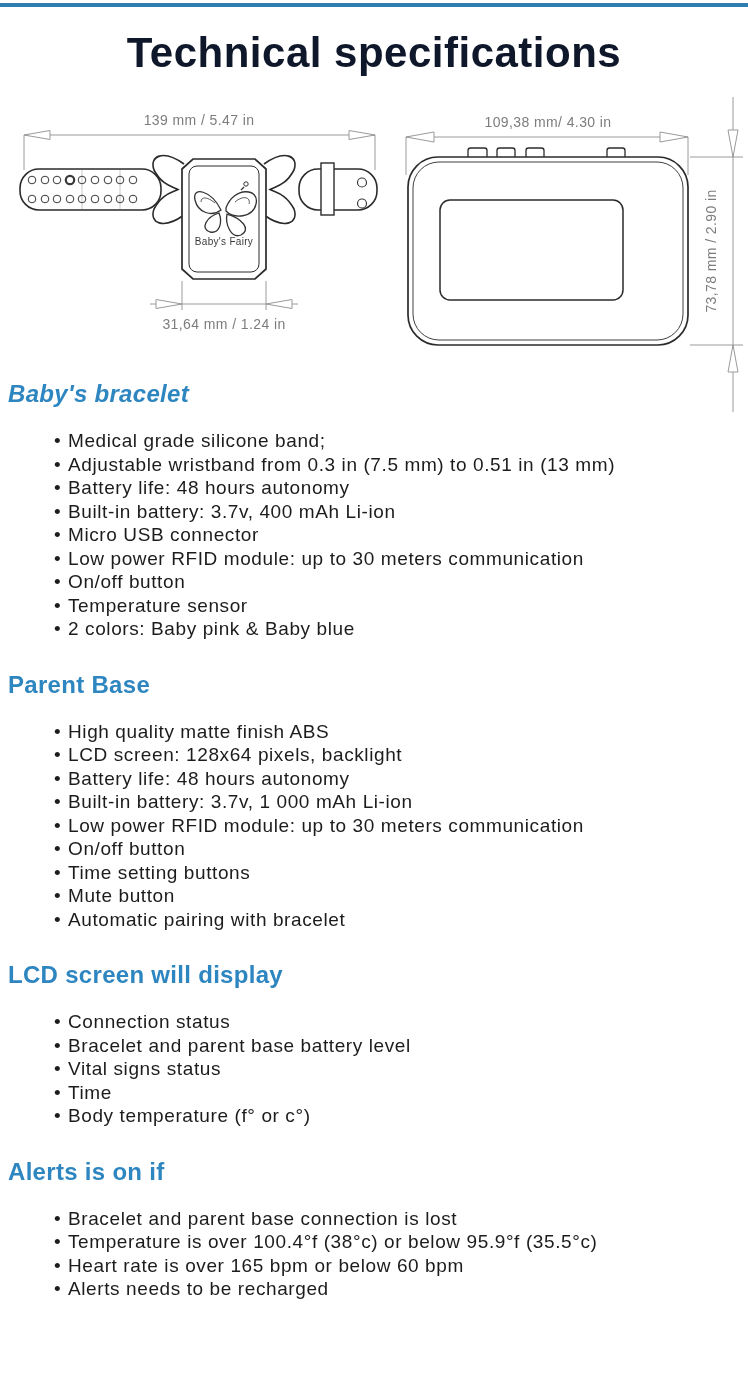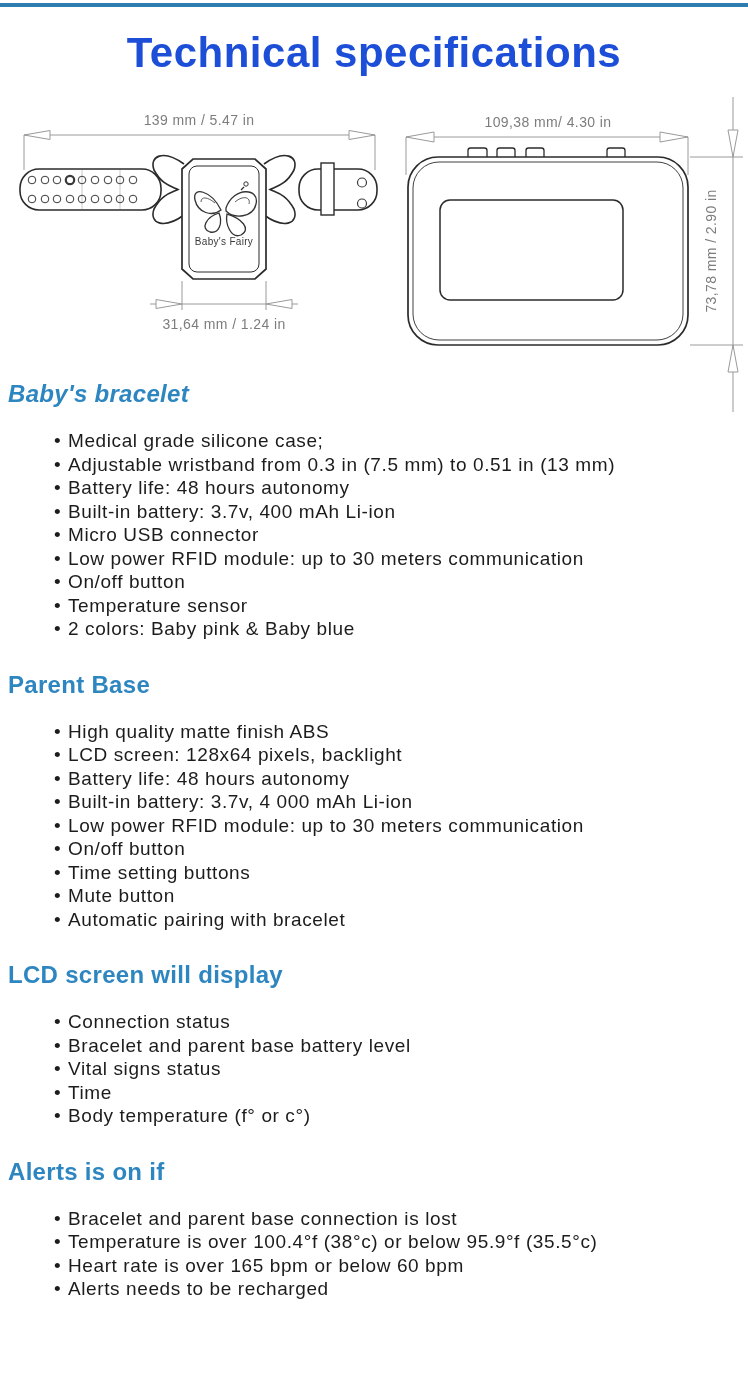--- a/index.html
+++ b/index.html
@@ -17,21 +17,21 @@
     width: 100%;
     background: #2e7cb0;
   }
   h1.page-title {
     margin: 20px 0 0 0;
     text-align: center;
     font-size: 42px;
     line-height: 52px;
     font-weight: bold;
     letter-spacing: 0.5px;
-    color: #1d4ed8;
+    color: #0f172a;
   }
   .diagrams {
     position: relative;
     margin-top: 28px;
     height: 265px;
     width: 100%;
   }
   .bracelet-svg {
     position: absolute;
     left: 5px; top: 0;
@@ -198,37 +198,37 @@
       <line x1="292" y1="248" x2="345" y2="248"></line>
       <polygon points="335,60 330,33 340,33" fill="#ffffff"></polygon>
       <polygon points="335,248 330,275 340,275" fill="#ffffff"></polygon>
     </g>
     <text class="dim-text" x="318" y="154" text-anchor="middle" transform="rotate(-90 318 154)">73,78 mm / 2.90 in</text>
   </svg>
 </div>
 
 <h2 class="section-heading first">Baby's bracelet</h2>
 <ul class="spec-list">
-  <li>Medical grade silicone case;</li>
+  <li>Medical grade silicone band;</li>
   <li>Adjustable wristband from 0.3 in (7.5 mm) to 0.51 in (13 mm)</li>
   <li>Battery life: 48 hours autonomy</li>
   <li>Built-in battery: 3.7v, 400 mAh Li-ion</li>
   <li>Micro USB connector</li>
   <li>Low power RFID module: up to 30 meters communication</li>
   <li>On/off button</li>
   <li>Temperature sensor</li>
   <li>2 colors: Baby pink &amp; Baby blue</li>
 </ul>
 
 <h2 class="section-heading">Parent Base</h2>
 <ul class="spec-list">
   <li>High quality matte finish ABS</li>
   <li>LCD screen: 128x64 pixels, backlight</li>
   <li>Battery life: 48 hours autonomy</li>
-  <li>Built-in battery: 3.7v, 4 000 mAh Li-ion</li>
+  <li>Built-in battery: 3.7v, 1 000 mAh Li-ion</li>
   <li>Low power RFID module: up to 30 meters communication</li>
   <li>On/off button</li>
   <li>Time setting buttons</li>
   <li>Mute button</li>
   <li>Automatic pairing with bracelet</li>
 </ul>
 
 <h2 class="section-heading">LCD screen will display</h2>
 <ul class="spec-list">
   <li>Connection status</li>

